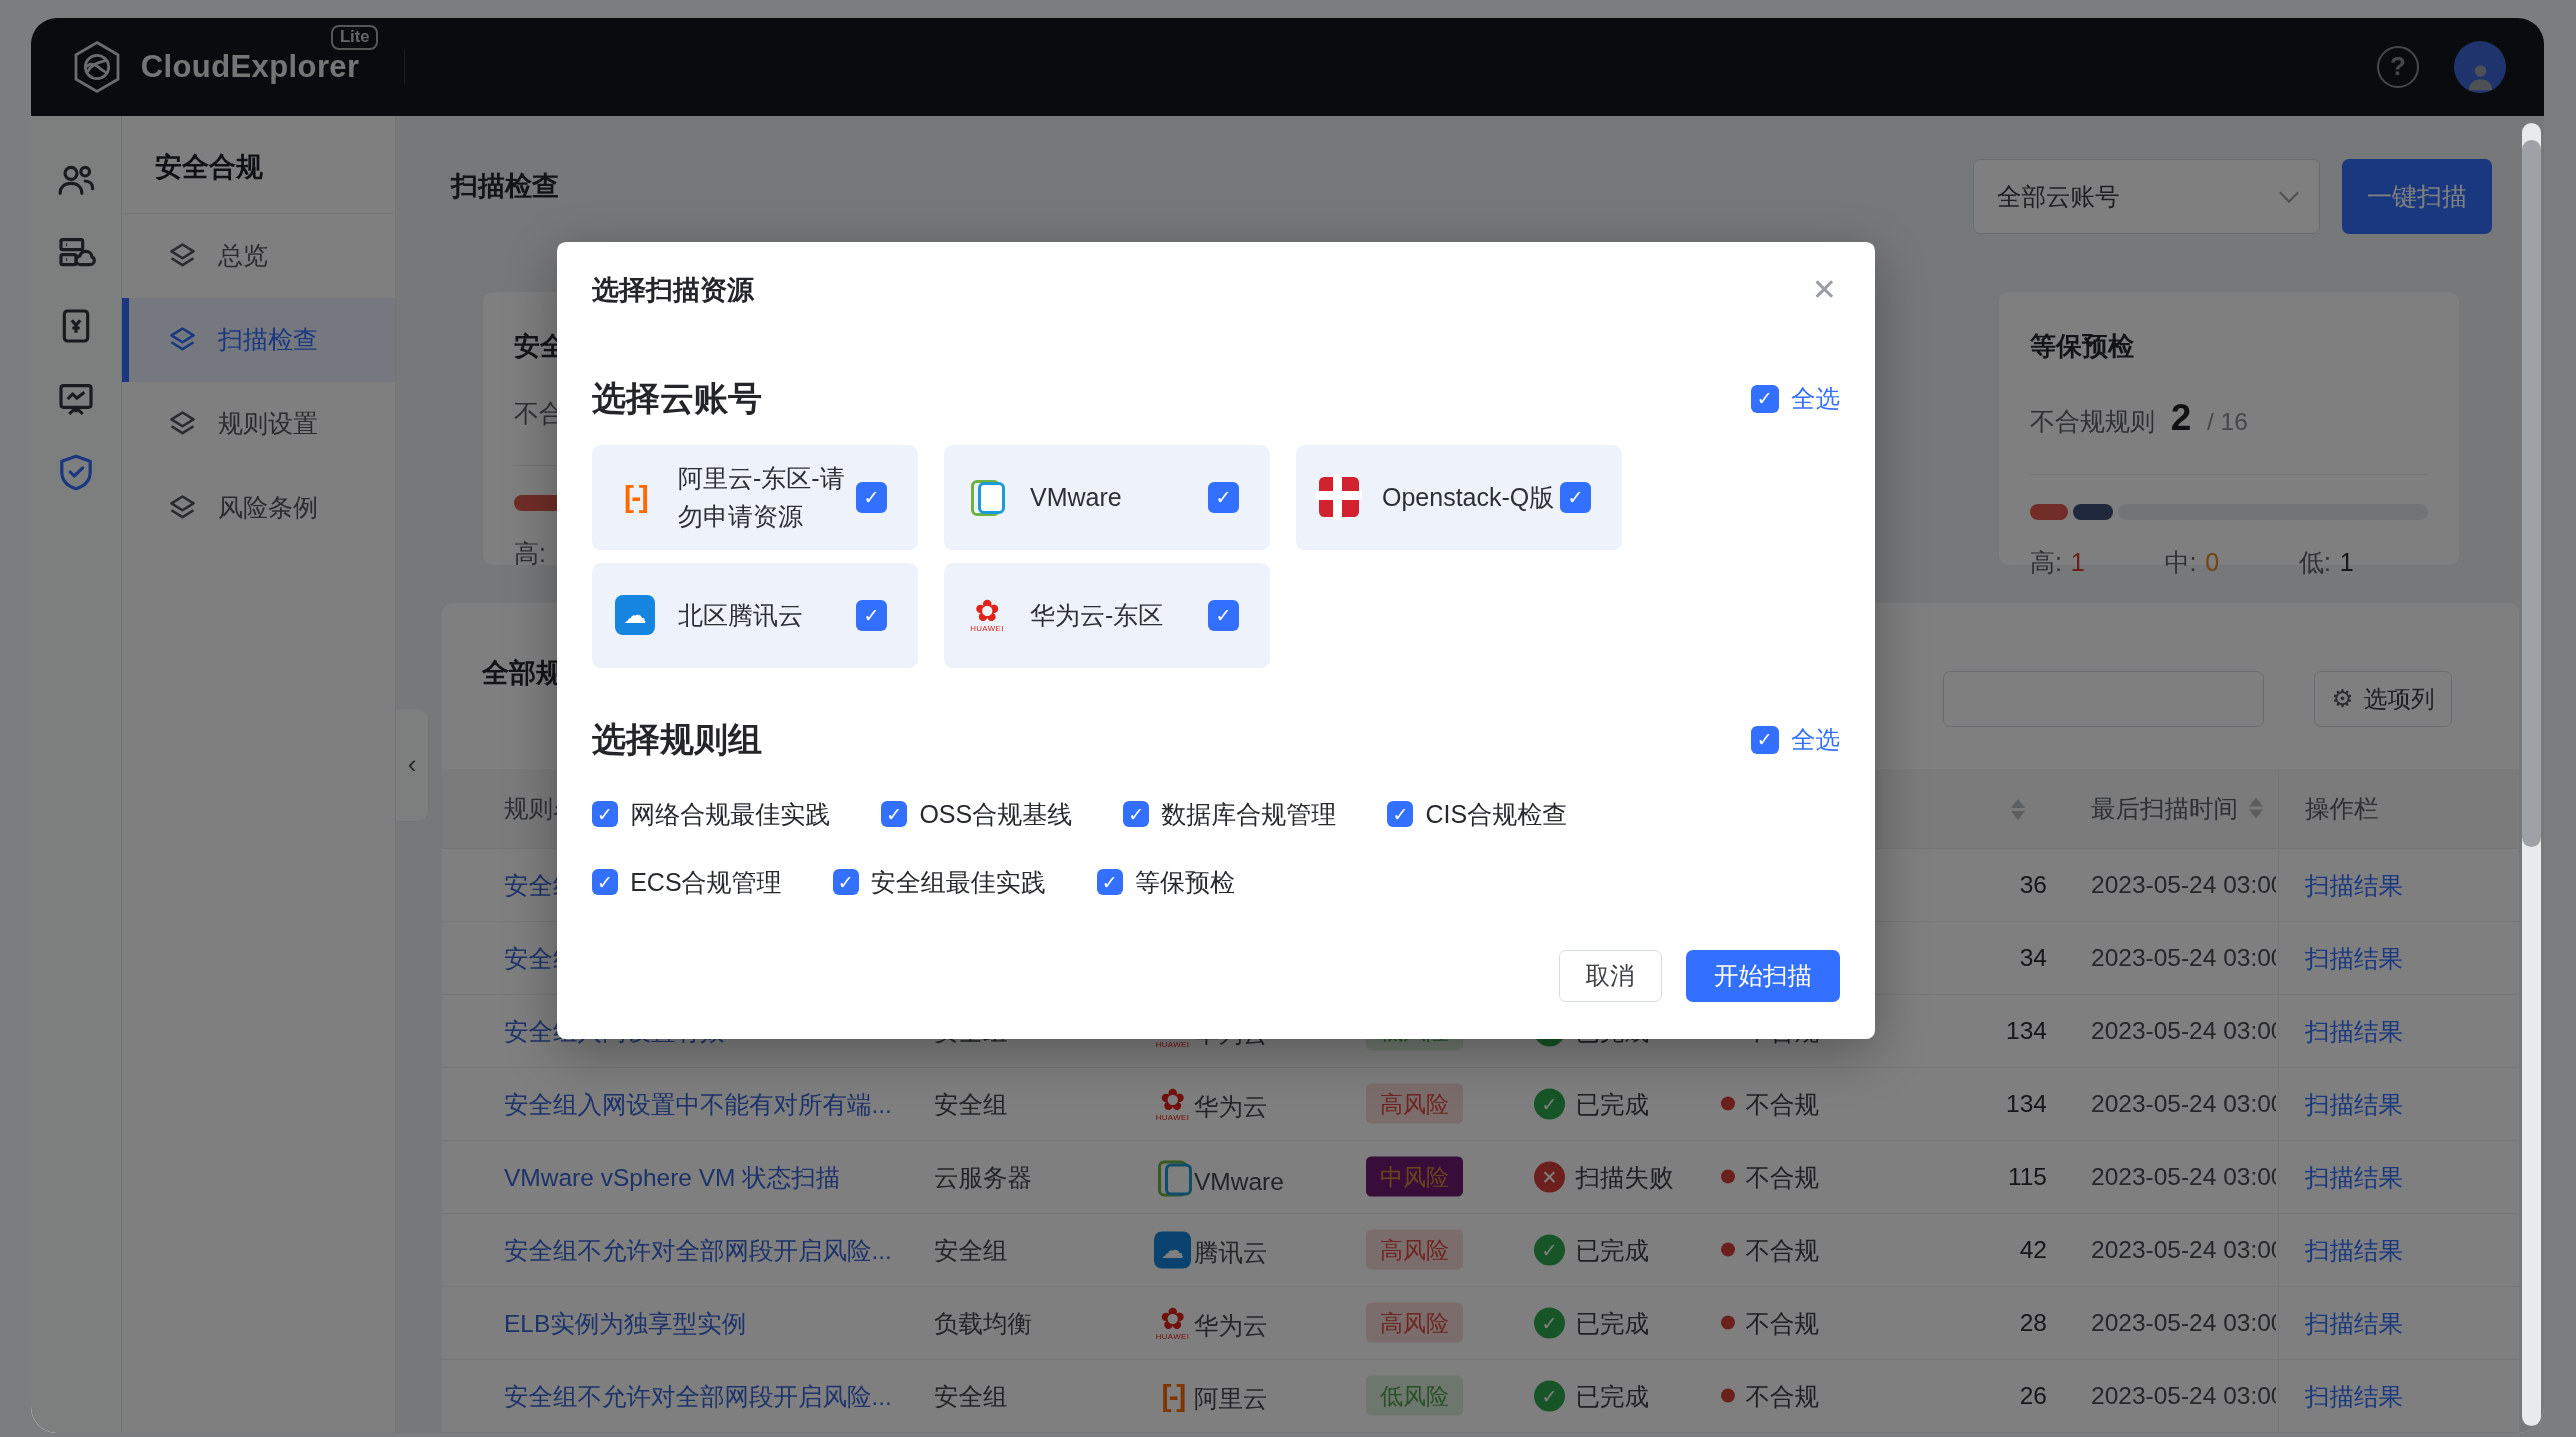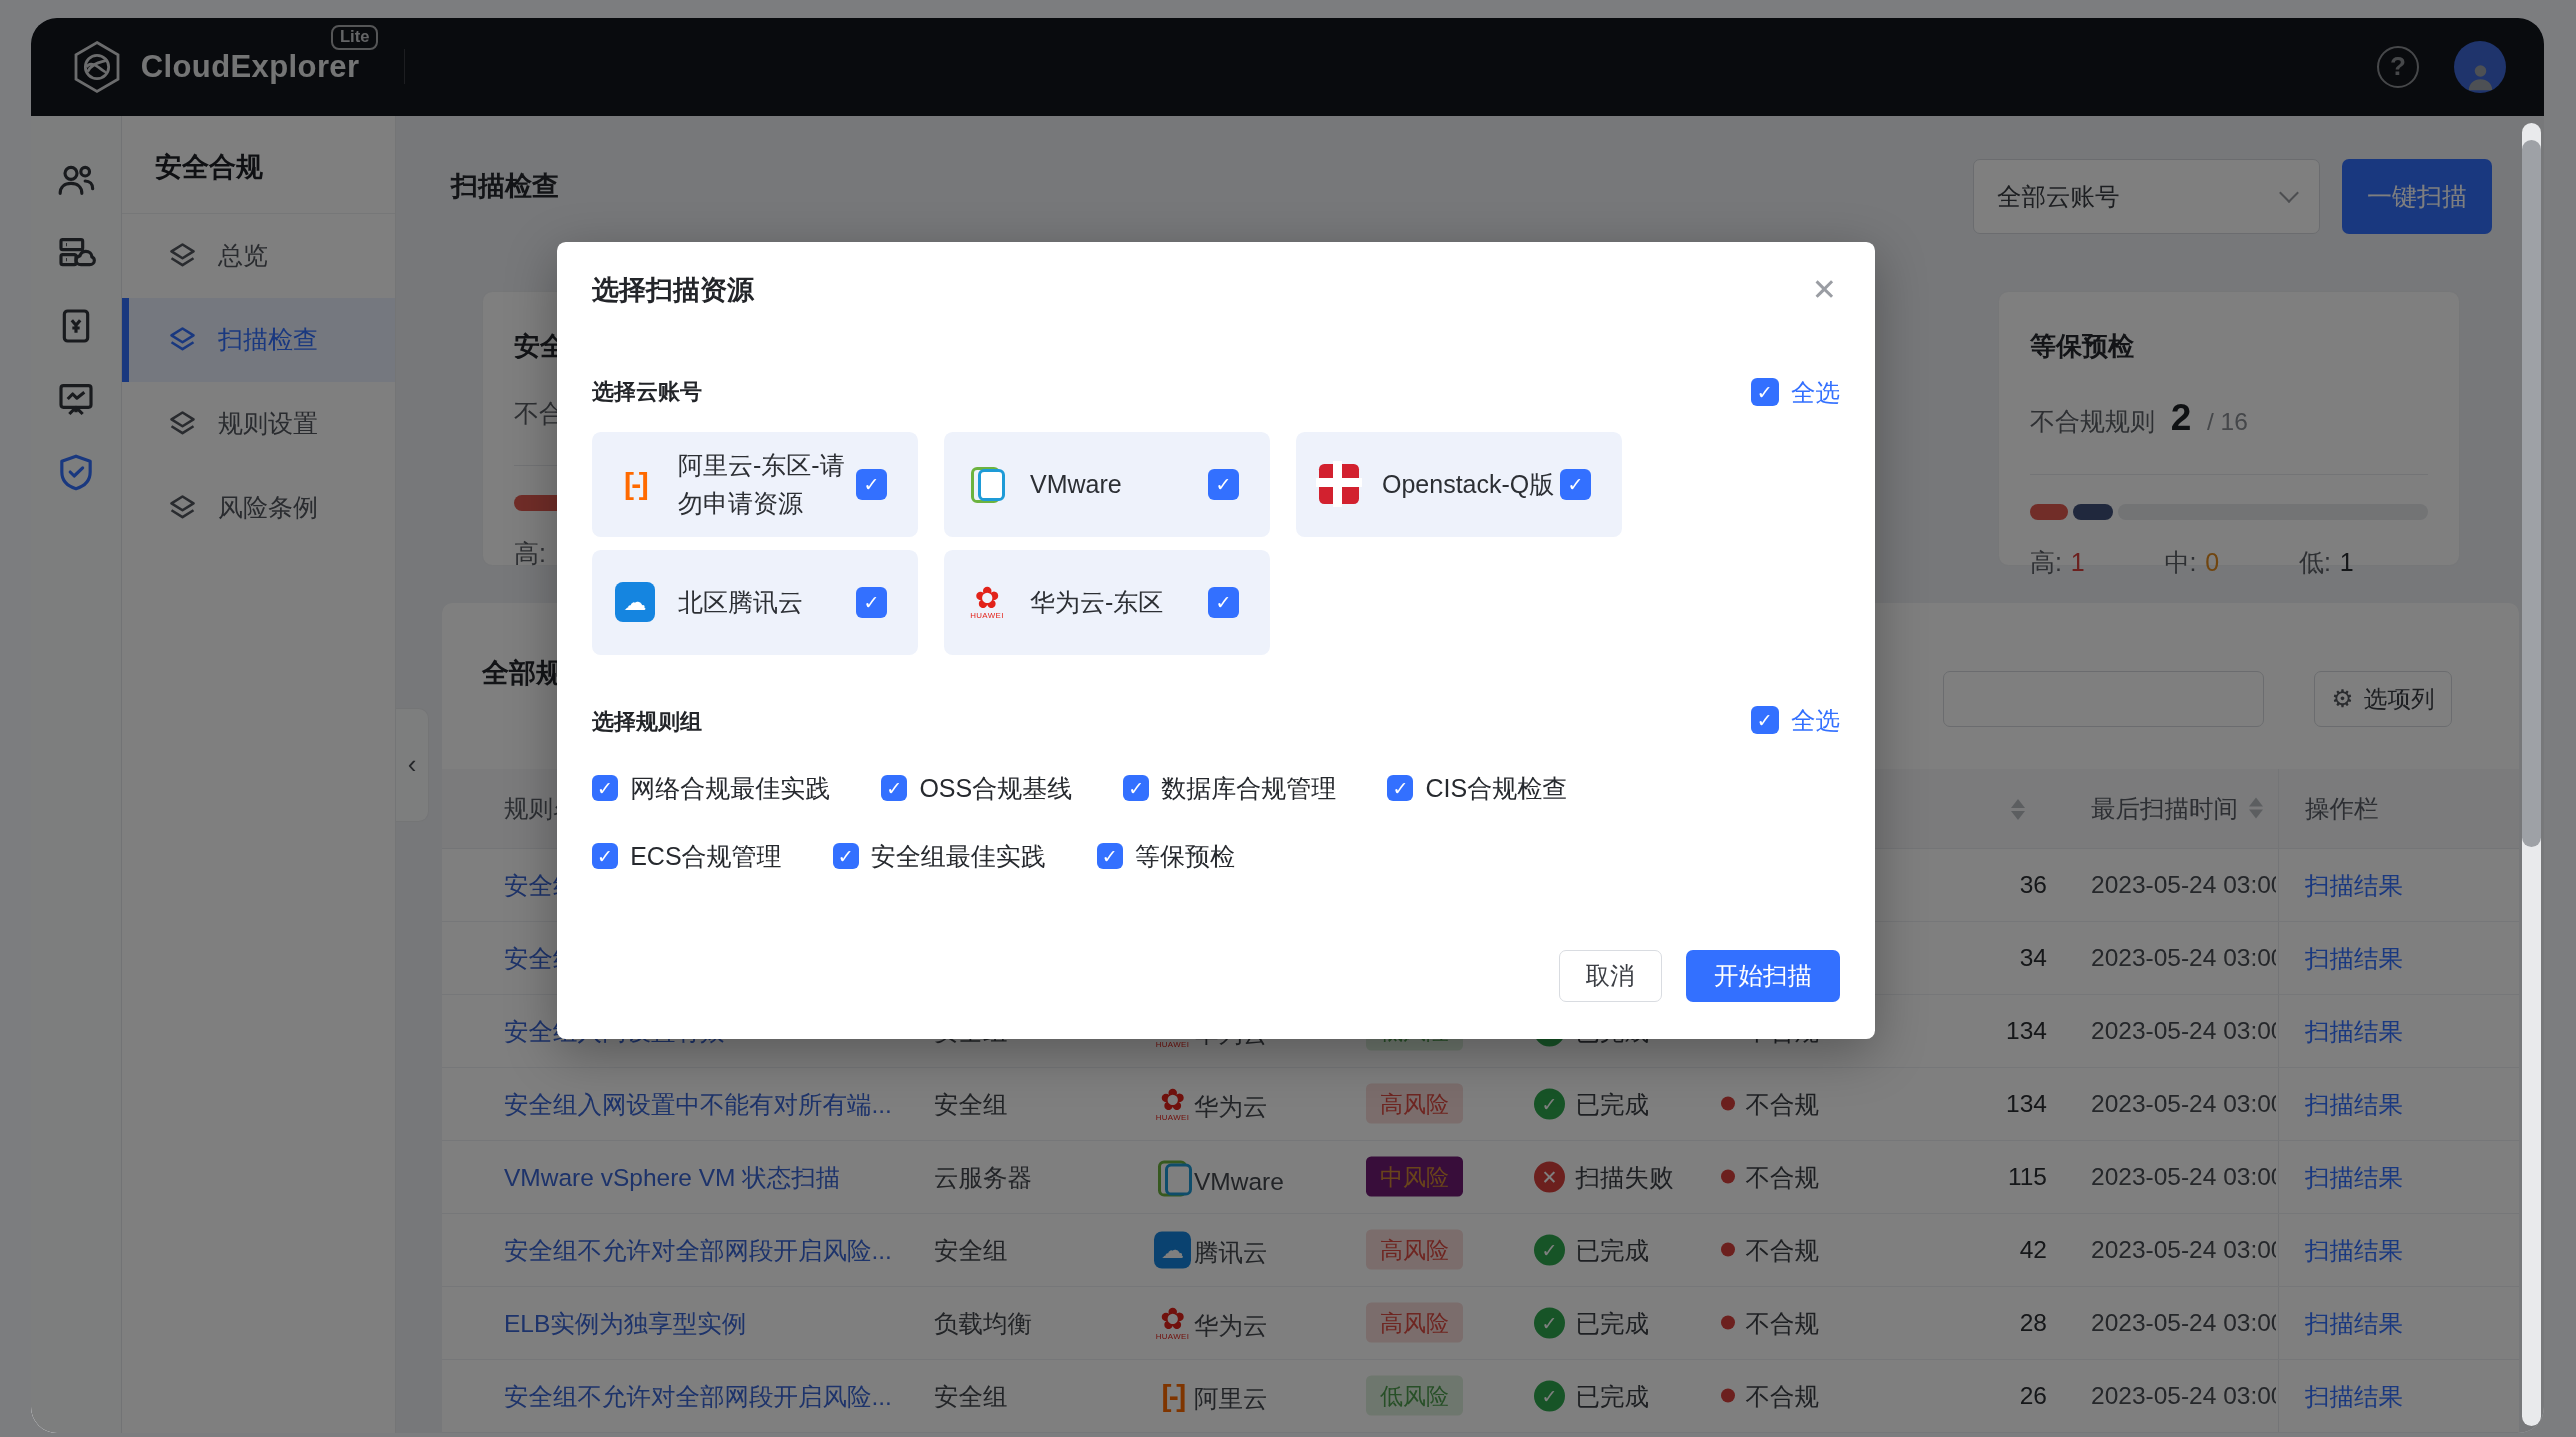--- a/index.html
+++ b/index.html
@@ -141,31 +141,31 @@
   .pi-huawei::after { content:"HUAWEI"; font-size:7.9px; letter-spacing:0.4px; color:#e2231a; }
 
   
   .overlay { position:absolute; inset:0; background:rgba(0,0,0,0.5); z-index:40; }
   .modal { position:absolute; left:526px; top:224px; width:1318px; height:797px; background:#fff;
            border-radius:8.7px; box-shadow:0 14px 52px rgba(0,0,0,0.3); z-index:50;
            padding:30px 35px; }
   .modal-title { font-size:27px; font-weight:600; color:#232529; }
   .modal-close { position:absolute; right:38px; top:30px; font-size:30px; color:#9a9da3; cursor:pointer; }
   .msection { margin-top:68px; display:flex; align-items:center; justify-content:space-between; }
-  .msection-label { font-size:22px; font-weight:600; color:#232529; }
+  .msection-label { font-size:34px; font-weight:600; color:#232529; }
   .select-all { display:flex; align-items:center; gap:12.2px; font-size:24.5px; color:#3370ff; cursor:pointer; }
   .cb { width:28px; height:28px; border-radius:6.1px; background:#3370ff; color:#fff; display:inline-flex;
         align-items:center; justify-content:center; font-size:19px; font-weight:700; flex:none; }
   .cb::before { content:"✓"; }
   .acct-grid { margin-top:23px; display:grid; grid-template-columns:repeat(3,326px); gap:13px 26px; }
   .acct-card { height:105px; background:#eef2fb; border-radius:8.7px; display:flex; align-items:center;
                padding:0 23px; cursor:pointer; }
   .acct-card .prov { width:40px; height:40px; }
   .acct-name { flex:1; margin-left:23px; font-size:25px; color:#2c2f34; line-height:38px; max-width:178px; }
-  .rules-wrap { margin-top:30px;align-items:flex-end; }
+  .rules-wrap { margin-top:30px; }
   .rule-row1 { display:flex; flex-wrap:wrap; }
   .rule-item { display:flex; align-items:center; gap:12.2px; font-size:25px; color:#26292e;
                margin-right:51px; margin-top:35px; cursor:pointer; }
   .rule-item .cb { width:26px; height:26px; }
   .modal-footer { position:absolute; right:35px; bottom:37px; display:flex; gap:24.5px; }
   .btn { height:52px; border-radius:7px; font-size:24.5px; display:flex; align-items:center;
          justify-content:center; cursor:pointer; }
   .btn-cancel { width:103px; background:#fff; border:0.9px solid #d9dce1; color:#3b3e44; }
   .btn-primary { width:154px; background:#3370ff; color:#fff; }
 

